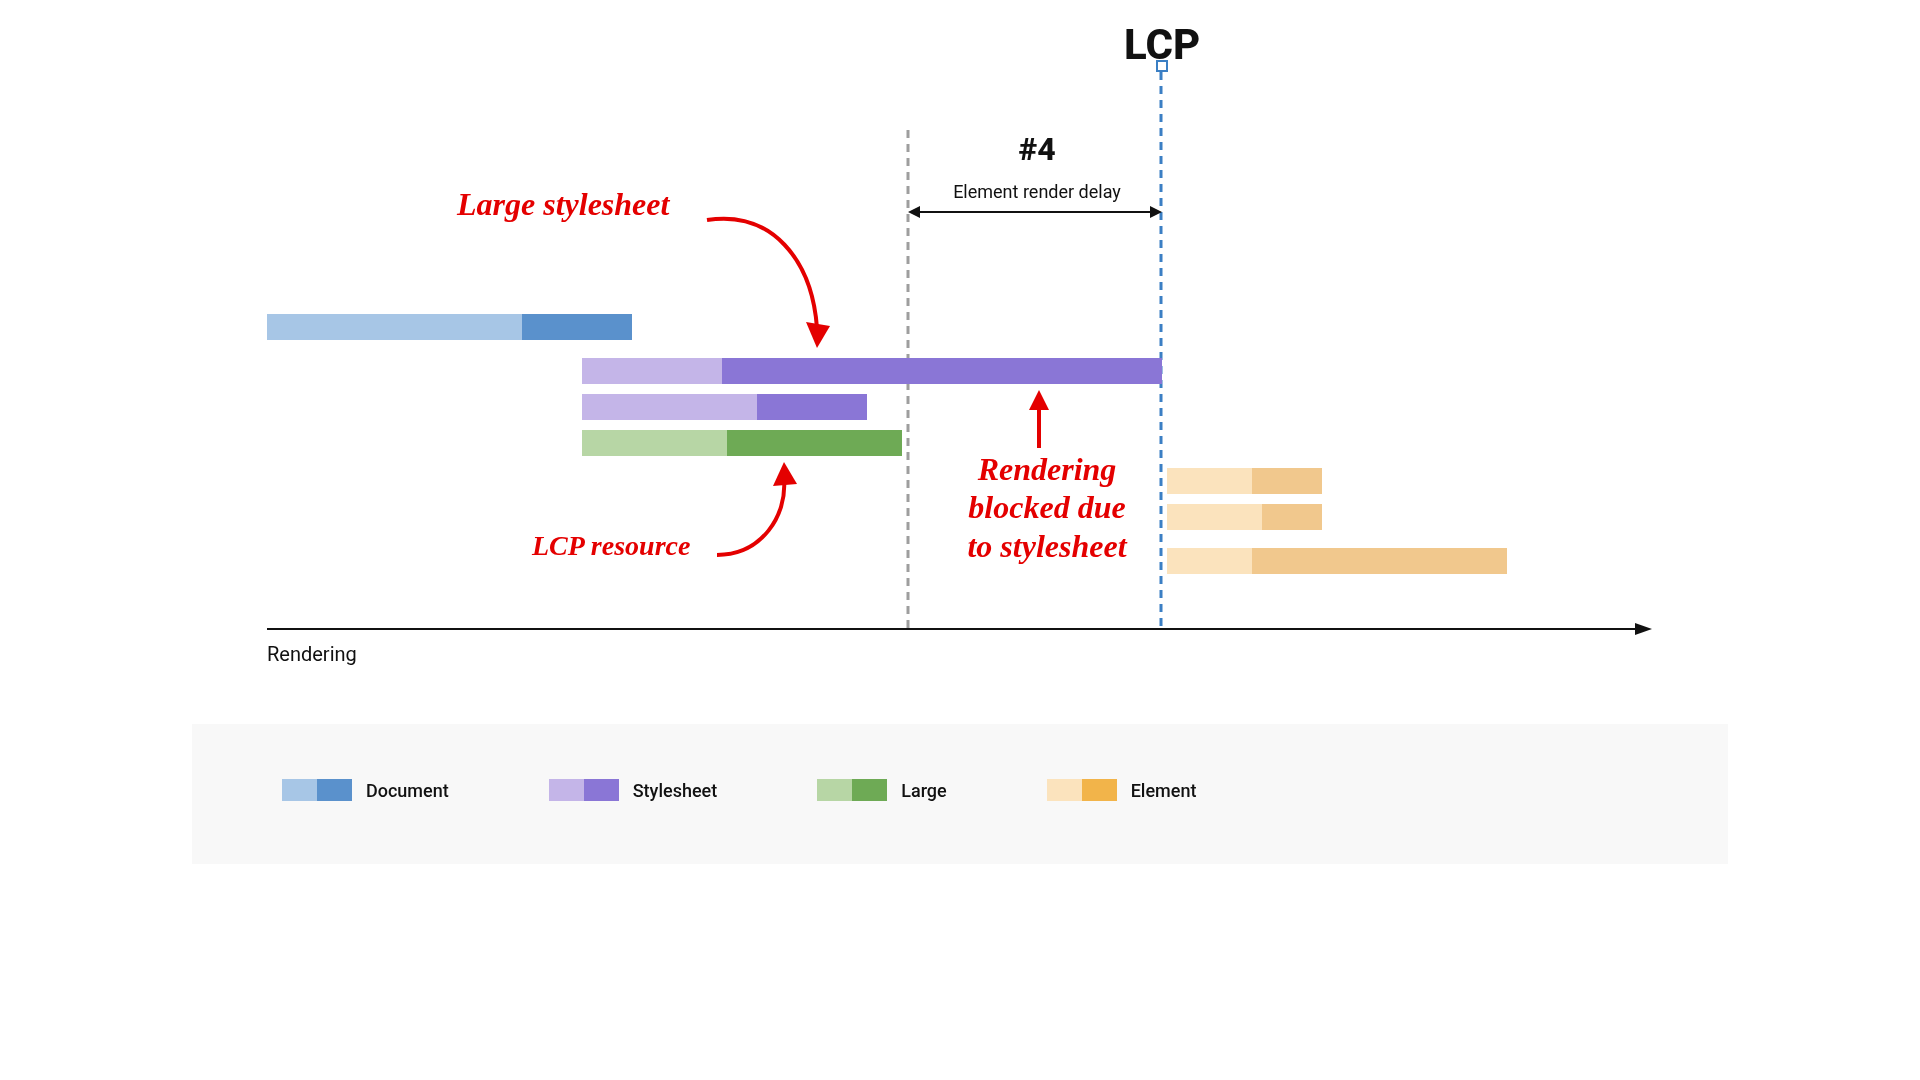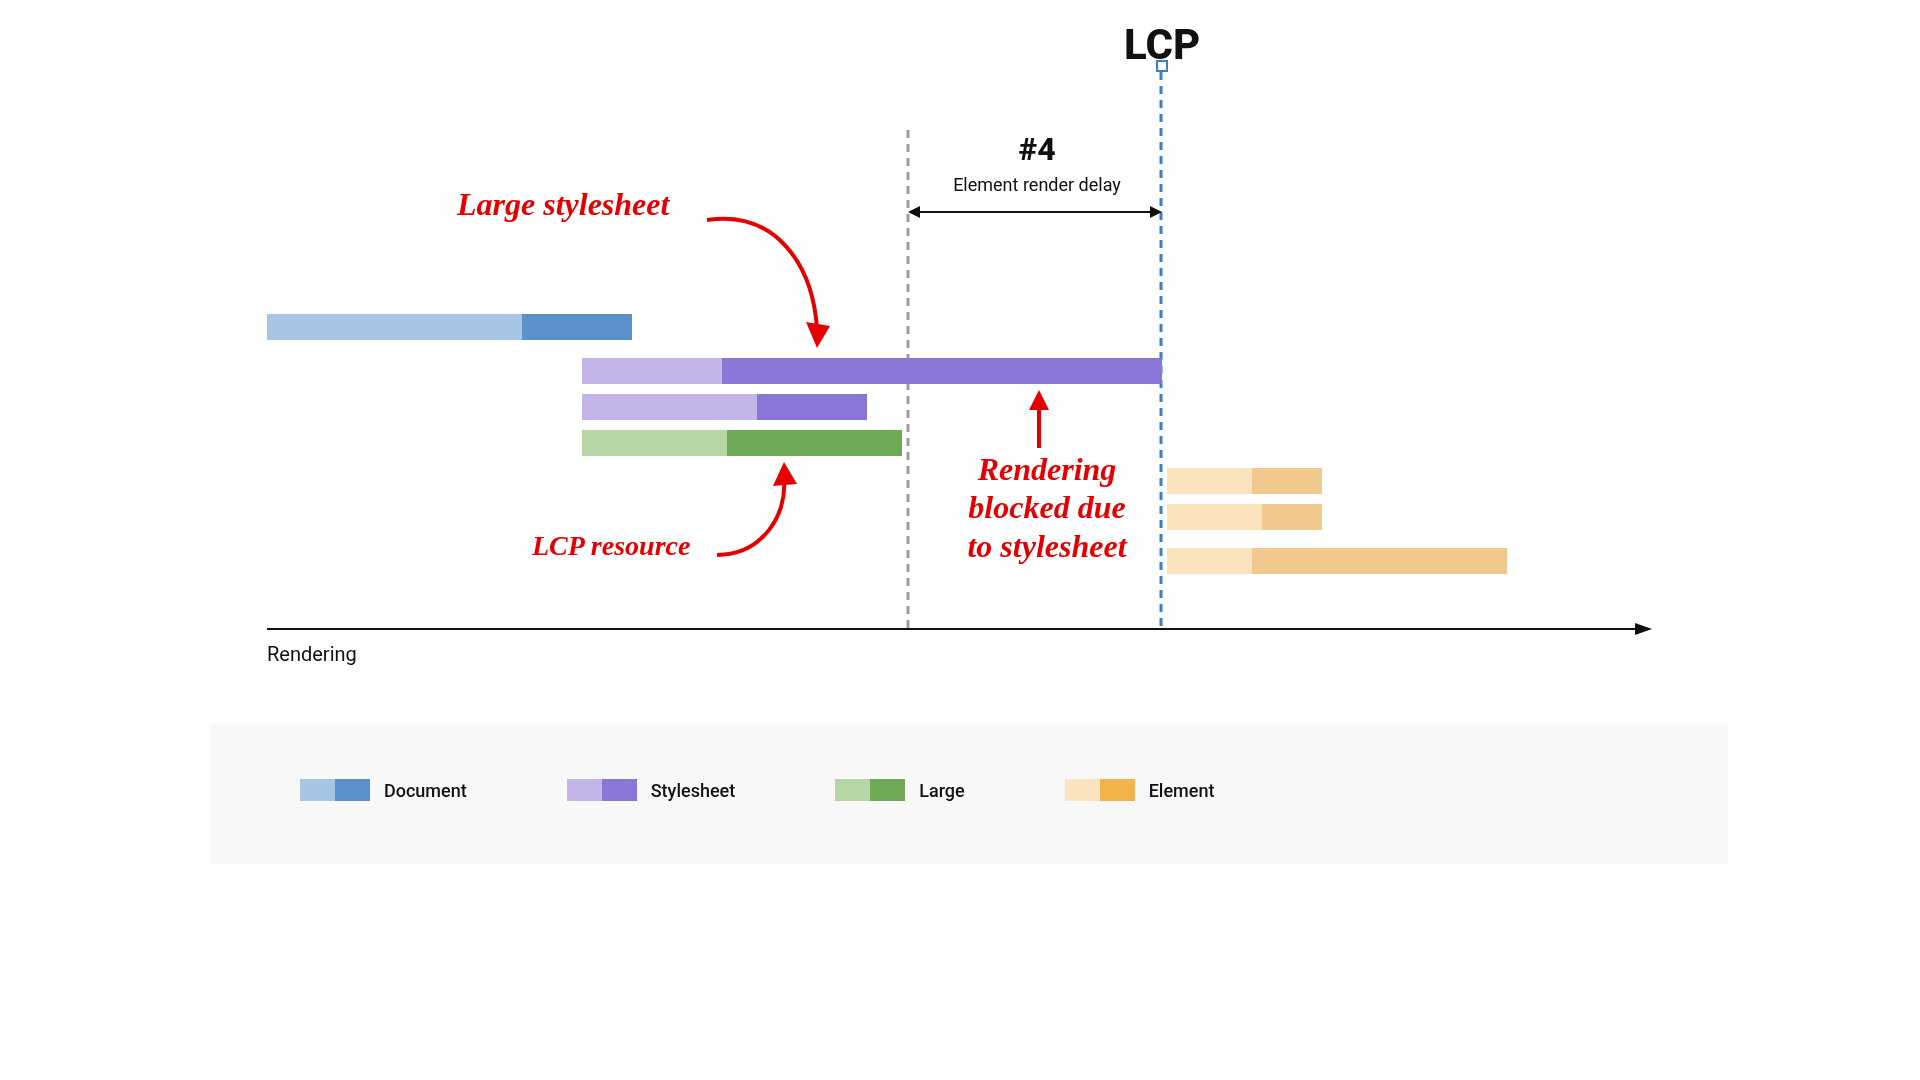--- a/index.html
+++ b/index.html
@@ -1,21 +1,21 @@
 <!DOCTYPE html>
 <html><head>
 <meta charset="utf-8">
 <style>
   * { box-sizing: border-box; }
   body { margin: 0; font-family: -apple-system, BlinkMacSystemFont, "Segoe UI", Roboto, Helvetica, Arial, sans-serif; background: #fff; }
   .canvas { position: relative; width: 1536px; height: 864px; margin: 0 auto; }
   .abs { position: absolute; }
   .bar { height: 26px; }
   .bar .light, .bar .dark { height: 100%; display: inline-block; vertical-align: top; }
-  .legend { position: absolute; left: 18px; right: 0; bottom: 0; height: 140px; background: #f8f8f8; }
+  .legend { position: absolute; left: 0; right: 0; bottom: 0; height: 140px; background: #f8f8f8; }
   .legend-row { display: flex; gap: 100px; align-items: center; padding: 55px 0 0 90px; }
   .legend-item { display: flex; align-items: center; gap: 14px; font-size: 18px; font-weight: 500; color: #111; }
   .swatch { width: 70px; height: 22px; display: flex; }
   .swatch span { flex: 1; }
   .hand { font-family: Liberation Serif, serif; font-style: italic; font-weight: 700; color: #e40000; }
   .lcp-title { font-weight: 800; font-size: 42px; color: #111; }
 </style>
 </head>
 <body>
 
@@ -30,21 +30,21 @@
   <svg class="abs" style="left:967px; top:72px;" width="4" height="560">
     <line x1="2" y1="0" x2="2" y2="560" stroke="#3b7fc4" stroke-width="3" stroke-dasharray="8 6"></line>
   </svg>
 
   <svg class="abs" style="left:714px; top:130px;" width="4" height="500">
     <line x1="2" y1="0" x2="2" y2="500" stroke="#9e9e9e" stroke-width="3" stroke-dasharray="8 6"></line>
   </svg>
 
   <div class="abs" style="left:720px; top:130px; width:250px; text-align:center;">
     <div style="font-size:32px; font-weight:800; color:#111;">#4</div>
-    <div style="font-size:18px; color:#111; margin-top:6px;">Element render delay</div>
+    <div style="font-size:18px; color:#111; margin-top:13px;">Element render delay</div>
   </div>
   <svg class="abs" style="left:716px; top:200px;" width="254" height="24">
     <line x1="6" y1="12" x2="248" y2="12" stroke="#111" stroke-width="2"></line>
     <polygon points="0,12 12,6 12,18" fill="#111"></polygon>
     <polygon points="254,12 242,6 242,18" fill="#111"></polygon>
   </svg>
 
   <div class="abs bar" style="left:75px; top:314px; width:365px;">
     <span class="light" style="width:255px; background:#a7c6e6;"></span><span class="dark" style="width:110px; background:#5a91cc;"></span>
   </div>

